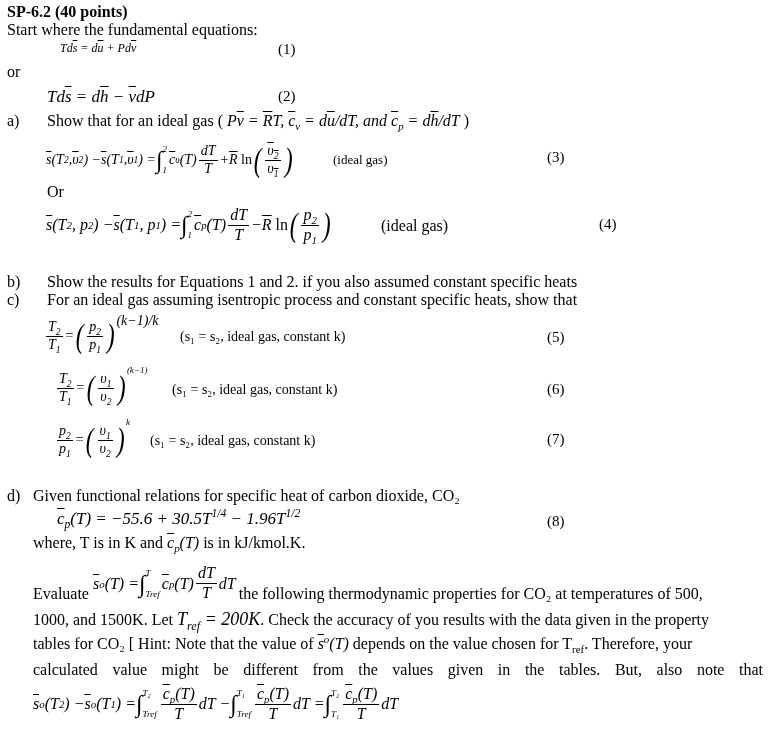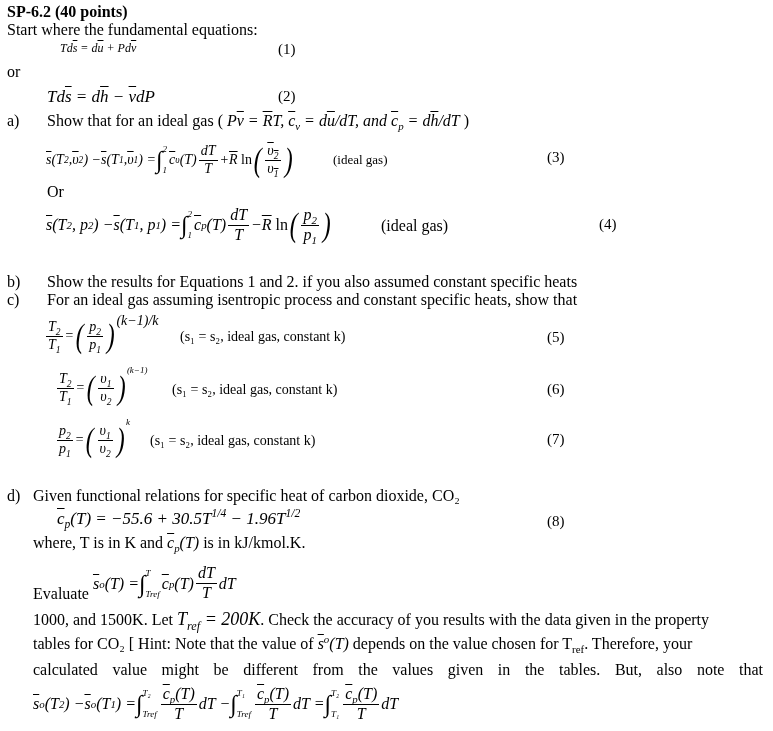--- a/index.html
+++ b/index.html
@@ -153,20 +153,21 @@
   <span>Evaluate</span>&nbsp;
   <span class="i" style="display:inline-flex;align-items:center;">
     <span class="ob">s</span><sup>o</sup>(T) = <span class="int">∫</span><span class="lim">
         <span>T</span>
         <span>Tref</span>
       </span><span class="ob">c</span><sub>p</sub>(T)<span class="frac">
         <span class="n">dT</span>
         <span class="d">T</span>
       </span>dT
   </span>
+  <span style="margin-left:3px;">the following thermodynamic properties for CO₂ at temperatures of 500,</span>
 </div>
 
 <div class="abs" style="left:33px;top:610px;font-size:16px;text-align:center;">
   <span>1000, and 1500K. Let</span>
   <span class="i" style="font-size:18px;">T<sub>ref</sub> <span>= 200K</span></span><span>. Check the accuracy of you results with the data given in the property</span>
 </div>
 
 <div class="abs" style="left:33px;top:636px;font-size:16px;">
   <span>tables for CO₂ [ Hint: Note that the value of</span>
   <span class="i"><span class="ob">s</span><sup>o</sup>(T)</span>

